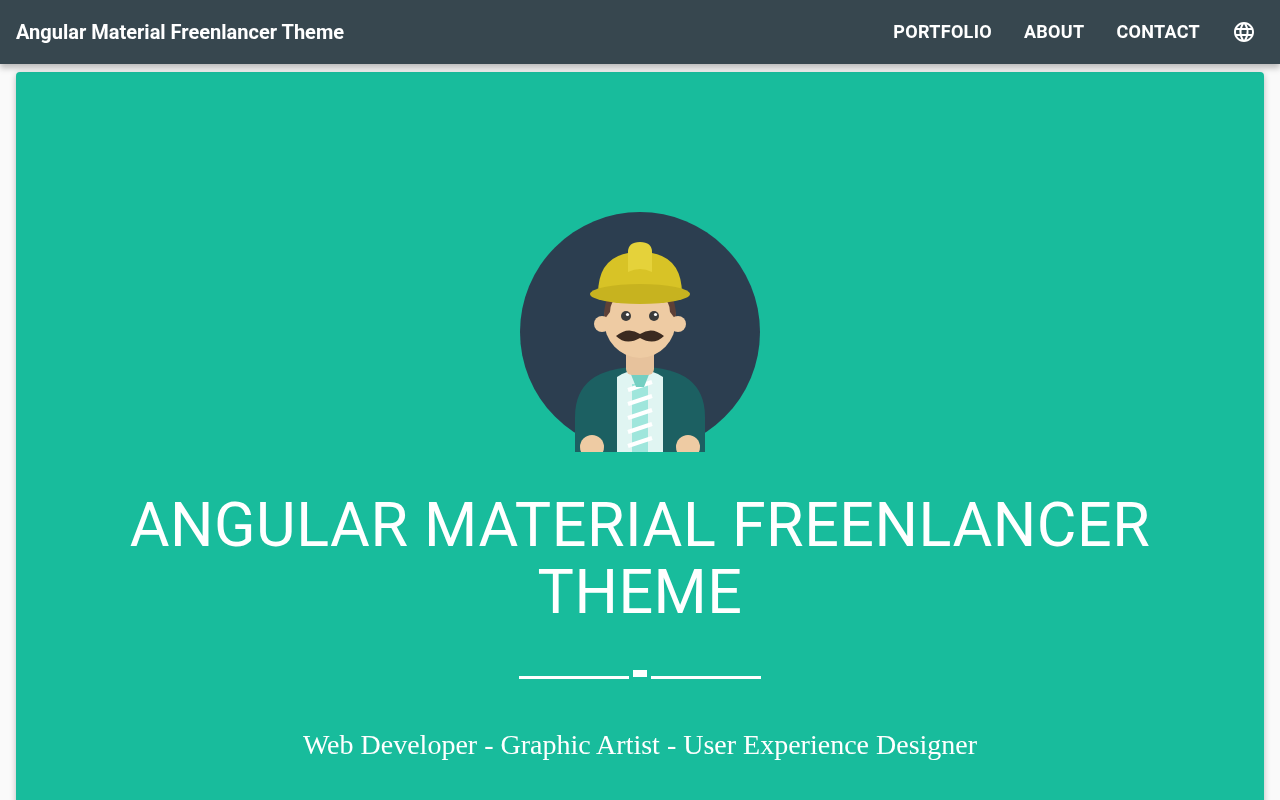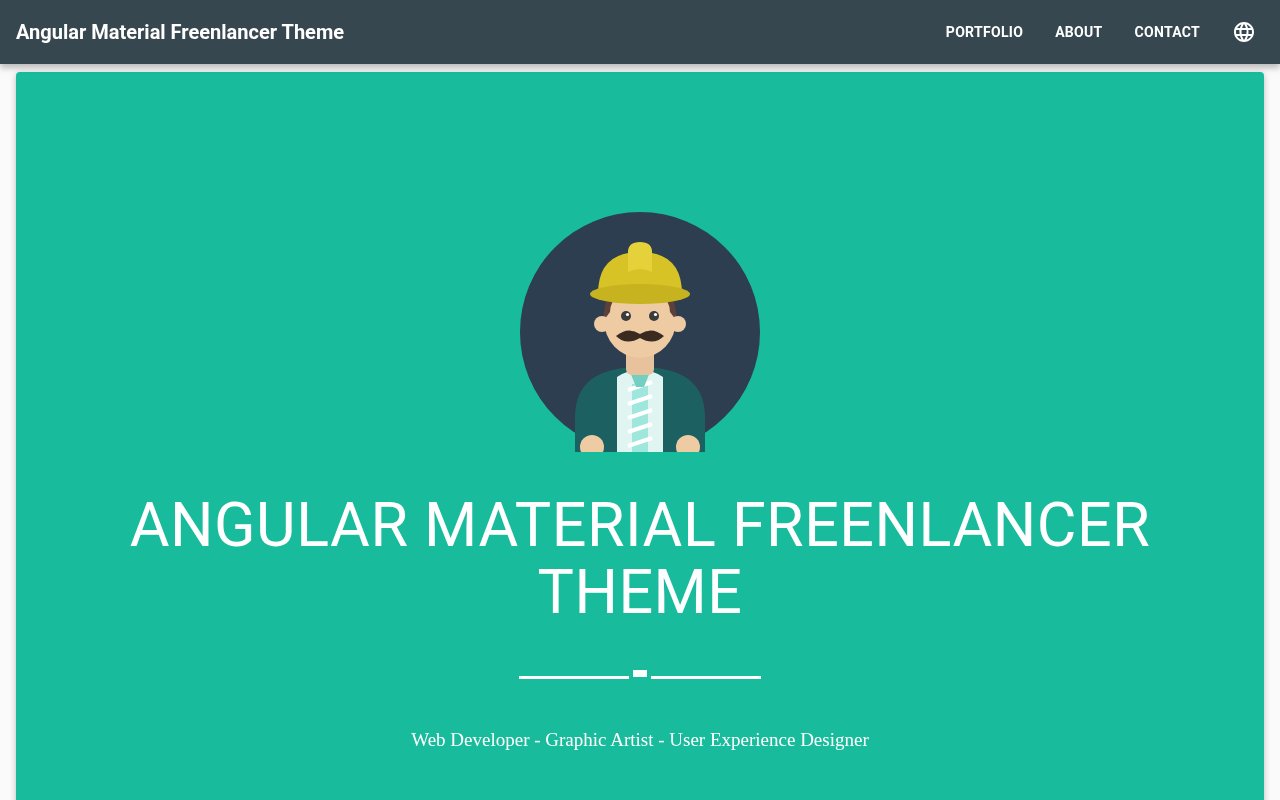--- a/index.html
+++ b/index.html
@@ -25,21 +25,21 @@
     z-index: 10;
   }
   .toolbar-title {
     font-size: 20px;
     font-weight: 700;
     line-height: 64px;
   }
   .spacer { flex: 1 1 auto; }
   .nav-btn {
     color: #fff;
-    font-size: 14px;
+    font-size: 18px;
     font-weight: 700;
     text-transform: uppercase;
     letter-spacing: 0.3px;
     padding: 0 16px;
     height: 36px;
     line-height: 36px;
     cursor: pointer;
     user-select: none;
   }
   .icon-btn {
@@ -95,21 +95,21 @@
     width: 14px;
     height: 7px;
     background: #fff;
     margin: 0 4px;
     position: relative;
     top: -4px;
   }
 
   .subtitle {
     font-family: Georgia, "Times New Roman", serif;
-    font-size: 19px;
+    font-size: 28px;
     font-weight: 400;
   }
 </style>
 </head>
 <body>
 
 <header class="toolbar">
   <span class="toolbar-title">Angular Material Freenlancer Theme</span>
   <span class="spacer"></span>
   <span class="nav-btn">PORTFOLIO</span>

